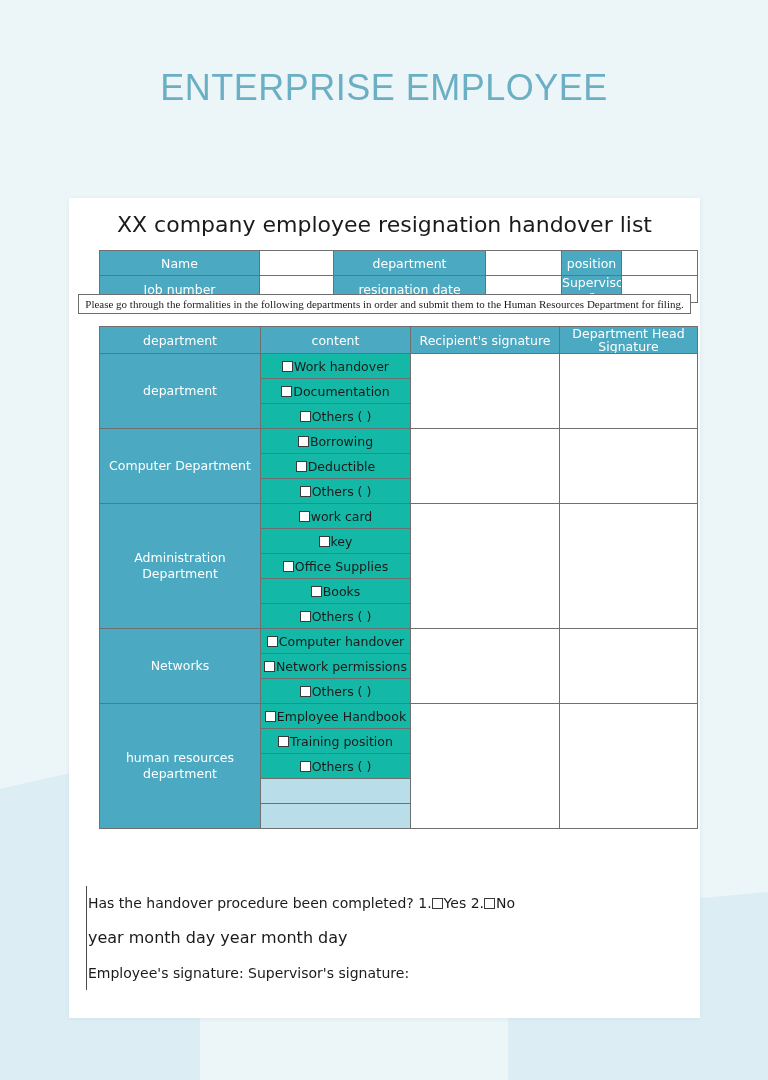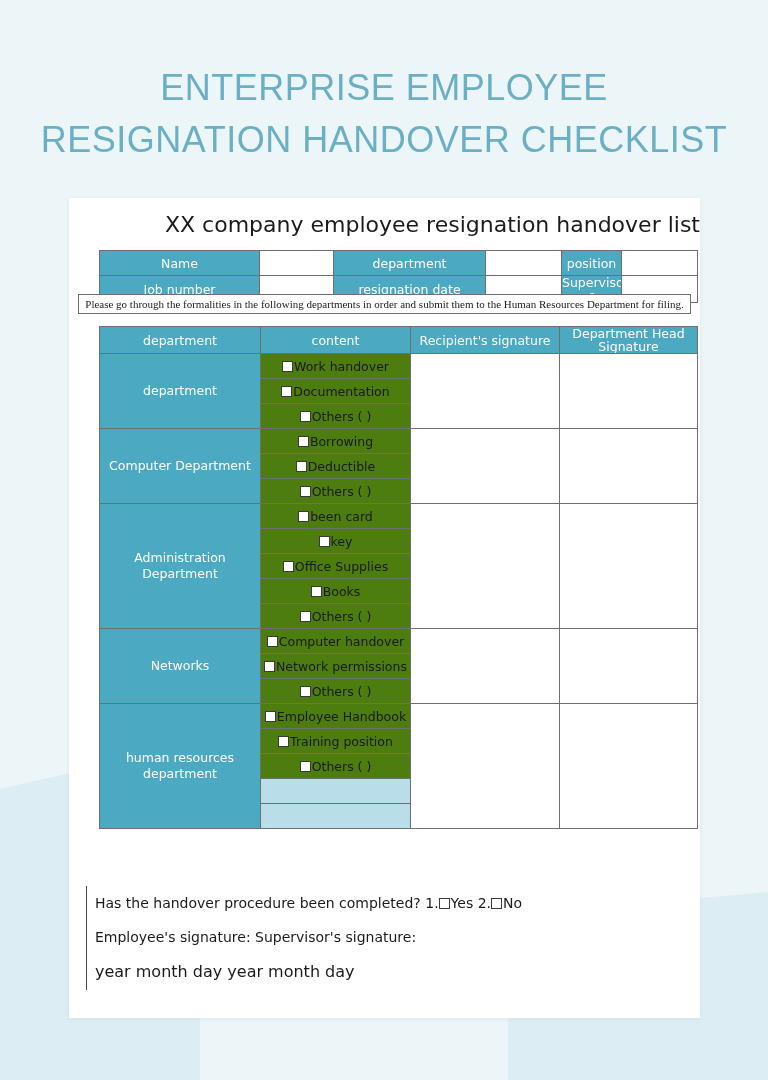--- a/index.html
+++ b/index.html
@@ -57,21 +57,21 @@
     left: 69px;
     top: 198px;
     width: 631px;
     height: 820px;
     background: #ffffff;
     box-shadow: 0 1px 4px rgba(80,130,150,0.10);
     z-index: 1;
   }
 
   .doc-heading {
-    text-align: right;
+    text-align: center;
     font-size: 22px;
     color: #1b1b1b;
     padding-top: 14px;
     padding-bottom: 10px;
     font-family: "DejaVu Sans", sans-serif;
     font-weight: 400;
   }
 
   table.grid {
     border-collapse: collapse;
@@ -136,21 +136,21 @@
     color: #ffffff;
     height: 26px;
     line-height: 13px;
   }
   .main-table td.dept {
     background: #4ba9c1;
     color: #ffffff;
     line-height: 16px;
   }
   .main-table td.item {
-    background: #4d7c0f;
+    background: #14b8a6;
     color: #1b1b1b;
     text-align: center;
   }
   .main-table td.blank-item {
     background: #b9dde9;
   }
   .main-table td.sig {
     background: #ffffff;
   }
   .cb {
@@ -163,21 +163,21 @@
     margin-right: 1px;
   }
 
   
   .footer {
     position: absolute;
     left: 17px;
     top: 688px;
     width: 598px;
     border-left: 1px solid #4a4a4a;
-    padding-left: 8px;
+    padding-left: 1px;
     box-sizing: border-box;
     font-family: "DejaVu Sans", sans-serif;
     color: #1b1b1b;
   }
   .footer .fline {
     font-size: 14px;
     line-height: 34px;
   }
   .footer .fline.big {
     font-size: 16px;
@@ -186,21 +186,20 @@
   .footer .cb { vertical-align: -1px; }
 </style>
 </head>
 <body>
 
 <div class="deco-left"></div>
 <div class="deco-right"></div>
 
 <div class="page-title">
   <span class="line">ENTERPRISE EMPLOYEE</span>
-  <span class="line">RESIGNATION HANDOVER CHECKLIST</span>
 </div>
 
 <div class="doc-card">
 
   <div class="doc-heading">XX company employee resignation handover list</div>
 
   <table class="grid info-table">
     <colgroup>
       <col style="width:160px">
         <col style="width:74px">
@@ -264,21 +263,21 @@
           <td class="sig" rowspan="3"></td>
         </tr>
         <tr>
           <td class="item"><span class="cb"></span><span>Deductible</span></td>
         </tr>
         <tr>
           <td class="item"><span class="cb"></span><span>Others ( )</span></td>
         </tr>
         <tr>
           <td class="dept" rowspan="5">Administration Department</td>
-          <td class="item"><span class="cb"></span><span>been card</span></td>
+          <td class="item"><span class="cb"></span><span>work card</span></td>
           <td class="sig" rowspan="5"></td>
           <td class="sig" rowspan="5"></td>
         </tr>
         <tr>
           <td class="item"><span class="cb"></span><span>key</span></td>
         </tr>
         <tr>
           <td class="item"><span class="cb"></span><span>Office Supplies</span></td>
         </tr>
         <tr>
@@ -319,17 +318,17 @@
         </tr>
       </tbody>
   </table>
 
   <div class="footer">
     <div class="fline">
       <span>Has the handover procedure been completed?</span>
       <span>1.</span><span class="cb"></span><span>Yes</span>
       <span>2.</span><span class="cb"></span><span>No</span>
     </div>
+    <div class="fline big">year month day year month day</div>
     <div class="fline">Employee's signature: Supervisor's signature:</div>
-    <div class="fline big">year month day year month day</div>
   </div>
 
 </div>
 
 </body></html>

